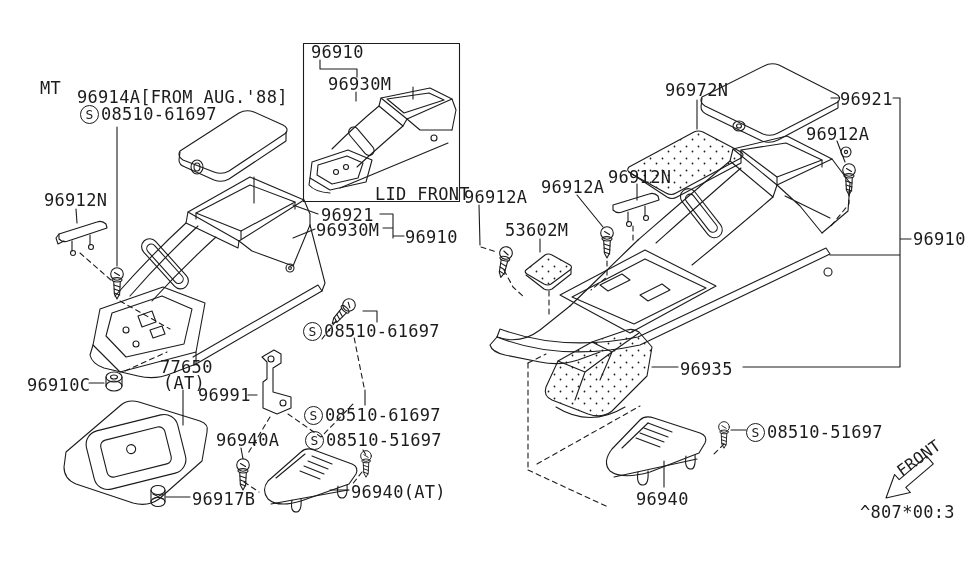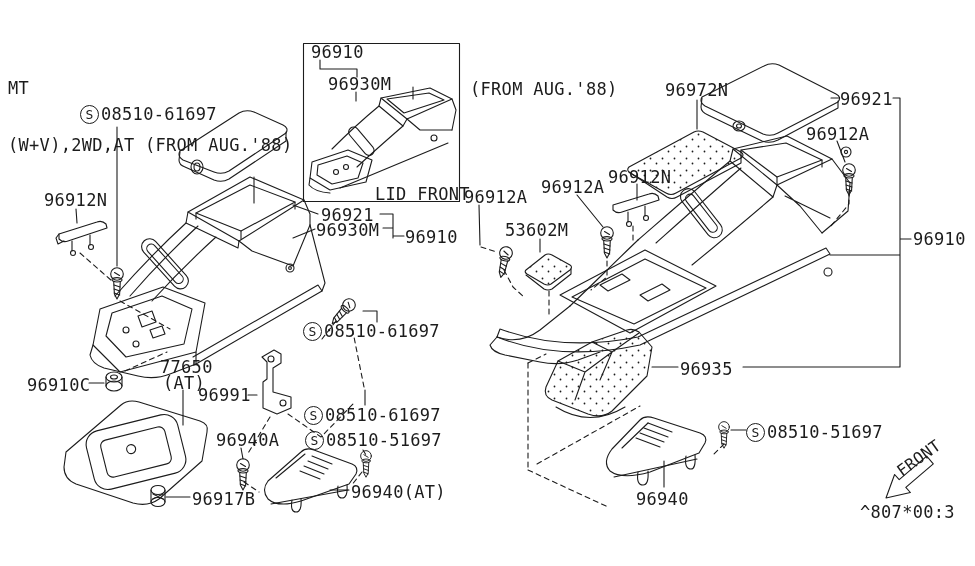--- a/index.html
+++ b/index.html
@@ -4,21 +4,21 @@
 <style>
   html,body{margin:0;padding:0;background:#fff;}
   #stage{position:relative;width:975px;height:566px;background:#fff;overflow:hidden;
          font-family:"DejaVu Sans Mono",monospace;color:#1c1c1c;}
   #lineart{position:absolute;left:0;top:0;}
   .lbl{position:absolute;font-size:17px;line-height:1.12;letter-spacing:.3px;white-space:pre;color:#1c1c1c;}
   .fast{display:flex;align-items:flex-start;}
   .scirc{display:inline-flex;width:17px;height:17px;border:1.6px solid #1c1c1c;border-radius:50%;
          align-items:center;justify-content:center;font-size:13px;line-height:1;margin-right:2px;flex:0 0 auto;}
   .rot{transform:rotate(-36deg);transform-origin:0 50%;}
-  .note span{display:block;}
+  .note span{display:block;margin-left:32px;}
 </style>
 </head>
 <body>
 
 <div id="stage">
 
 <svg id="lineart" width="975" height="566" viewBox="0 0 975 566" stroke="#1c1c1c" stroke-width="1.1" fill="none" stroke-linecap="round" stroke-linejoin="round">
 <defs>
   <pattern id="dotp" width="12" height="12" patternUnits="userSpaceOnUse">
     <circle cx="2.5" cy="2.5" r="0.9" fill="#1c1c1c" stroke="none"></circle>
@@ -266,26 +266,25 @@
     <path d="M528,470 L608,507"></path>
     <path d="M537,464 L640,406"></path>
   </g>
 </g>
 
 <path d="M886,498 L894.6,474.5 L899.2,479.7 L926.7,456.2 L933.3,463.8 L905.8,487.3 L910.4,492.5 Z"></path>
 </svg>
 
 <div class="lbl note" style="left:8px;top:41px">
   <span>MT</span>
-  <span>(W+V),2WD,AT (FROM AUG.'88)</span>
 </div>
 <div class="lbl note" style="left:470px;top:42px">
-  <span>(FROM AUG.'88)</span>
-</div>
-
+</div>
+
+<div class="lbl" style="left:77px;top:88px">96914A[FROM AUG.'88]</div>
 <div class="lbl fast" style="left:80px;top:105px">
   <span class="scirc">S</span>
   <span>08510-61697</span>
 </div>
 <div class="lbl" style="left:44px;top:191px">96912N</div>
 <div class="lbl" style="left:321px;top:206px">96921</div>
 <div class="lbl" style="left:316px;top:221px">96930M</div>
 <div class="lbl" style="left:405px;top:228px">96910</div>
 <div class="lbl fast" style="left:303px;top:322px">
   <span class="scirc">S</span>

